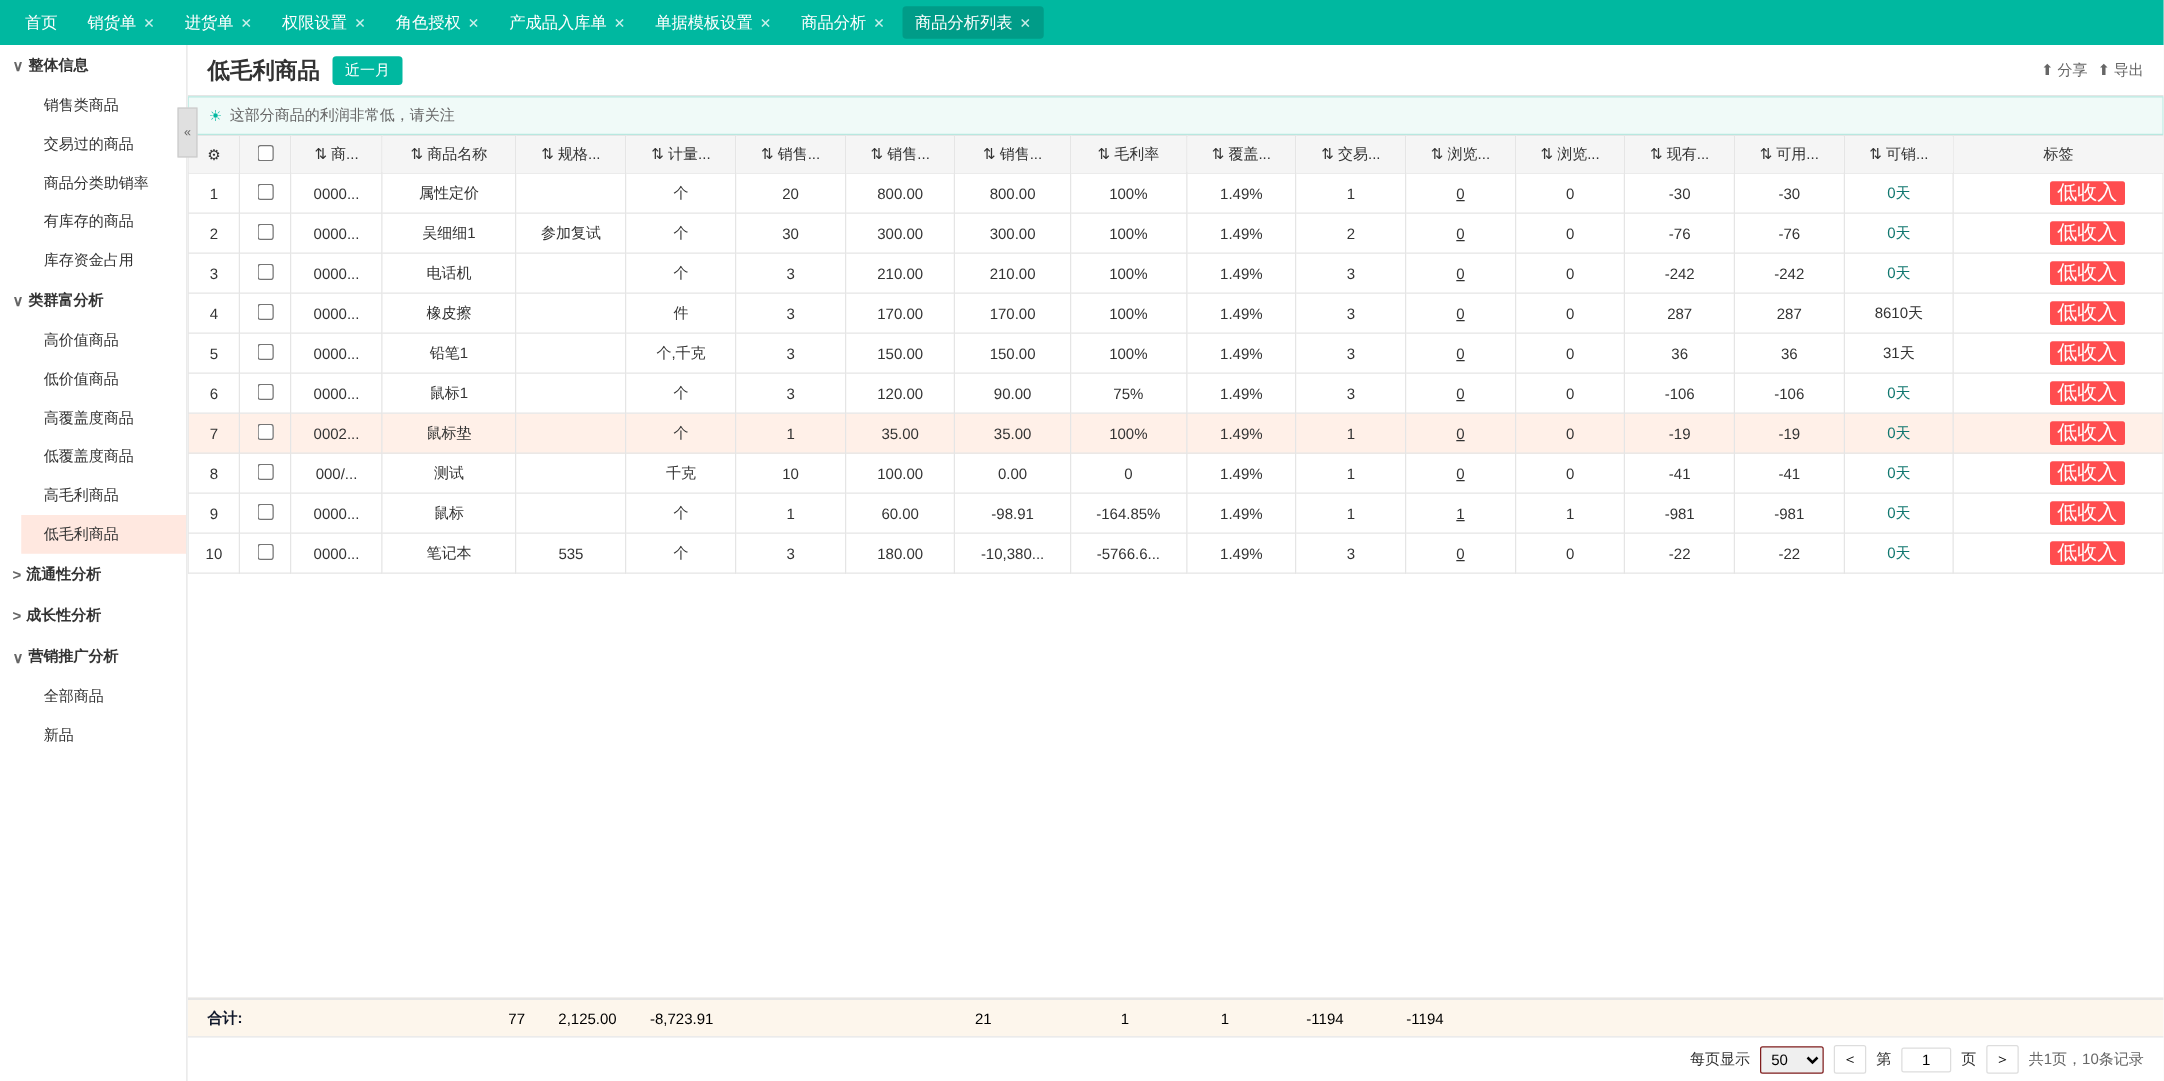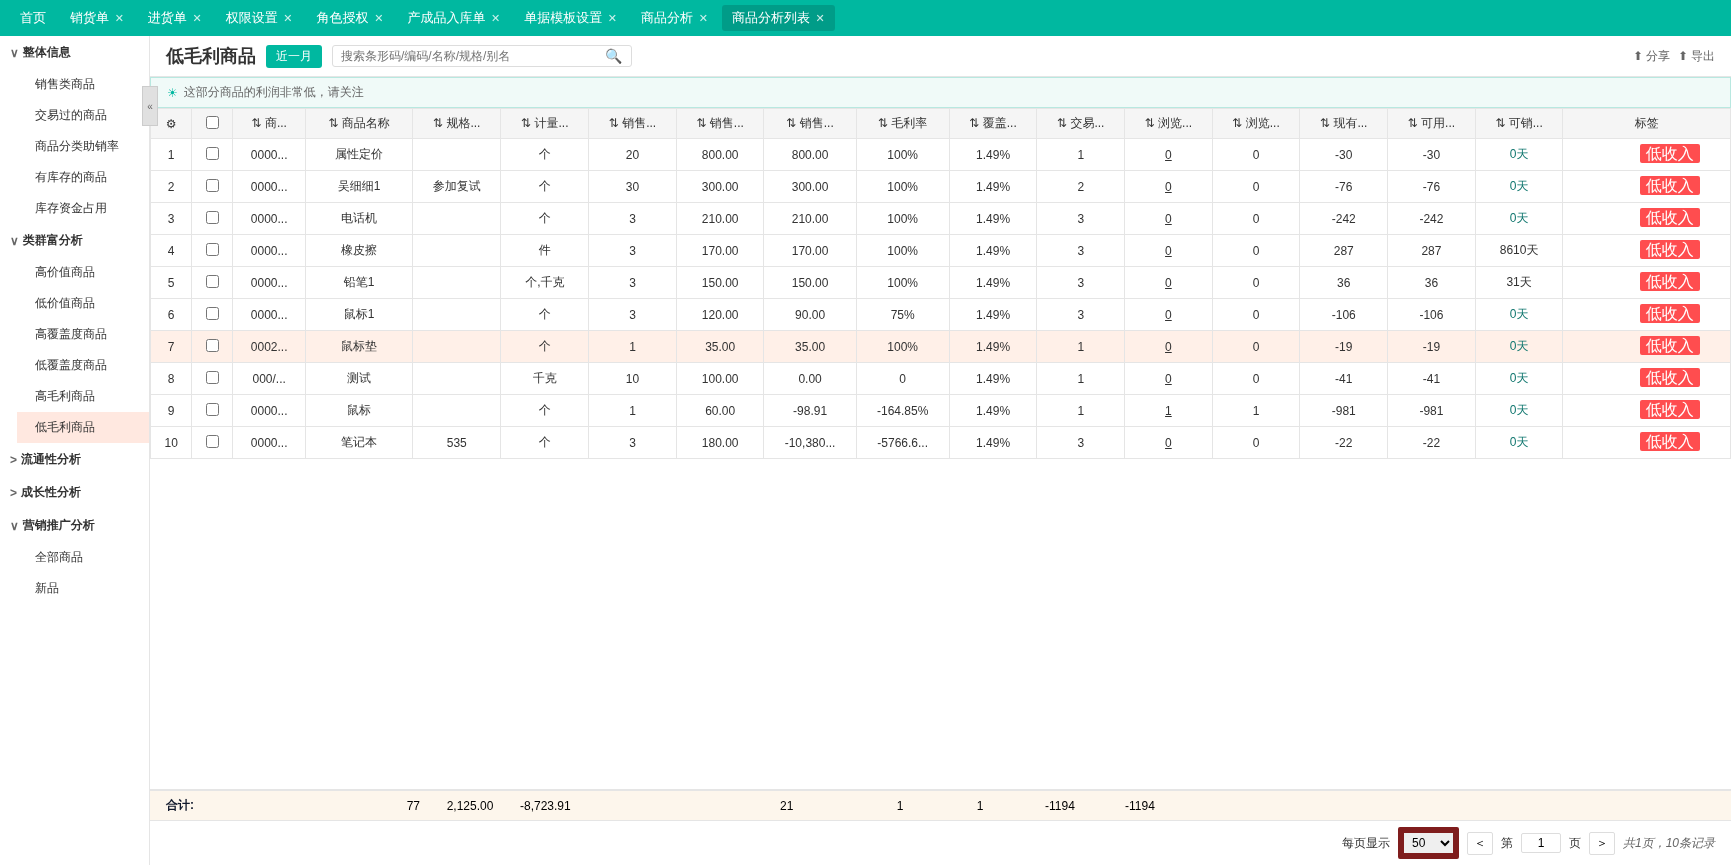--- a/index.html
+++ b/index.html
@@ -216,39 +216,39 @@
       align-items: center;
       justify-content: flex-end;
       padding: 6px 16px;
       border-top: 1px solid #e5e5e5;
       background: #fff;
       gap: 8px;
       font-size: 12px;
       color: #333;
     }
     .page-size-select {
-      border: 6px solid #7f1d1d;
+      border: 1px solid #7f1d1d;
       padding: 2px 4px;
       border-radius: 2px;
     }
     .page-btn {
       border: 1px solid #ddd;
       background: #fff;
       padding: 2px 6px;
       cursor: pointer;
       border-radius: 2px;
     }
     .page-input {
       border: 1px solid #ddd;
       width: 40px;
       text-align: center;
       padding: 2px;
       border-radius: 2px;
     }
-    .total-count { color: #666; font-style: italic; }
+    .total-count { color: #666; }
 
     
     input[type="checkbox"] { cursor: pointer; }
 
     .sidebar-wrapper {
       position: relative;
       display: flex;
     }
   </style>
 </head>
@@ -311,24 +311,20 @@
     </div>
 
     <div class="collapse-btn">«</div>
   </div>
 
   <div class="content">
 
     <div class="content-header">
       <span class="page-title">低毛利商品</span>
       <button class="date-filter-btn">近一月</button>
-      <div class="search-box">
-        <input type="text" placeholder="搜索条形码/编码/名称/规格/别名" style="">
-        <span class="search-icon">🔍</span>
-      </div>
       <div class="header-actions">
         <div class="action-btn">
           <span>⬆</span>
           <span>分享</span>
         </div>
         <div class="action-btn">
           <span>⬆</span>
           <span>导出</span>
         </div>
       </div>

